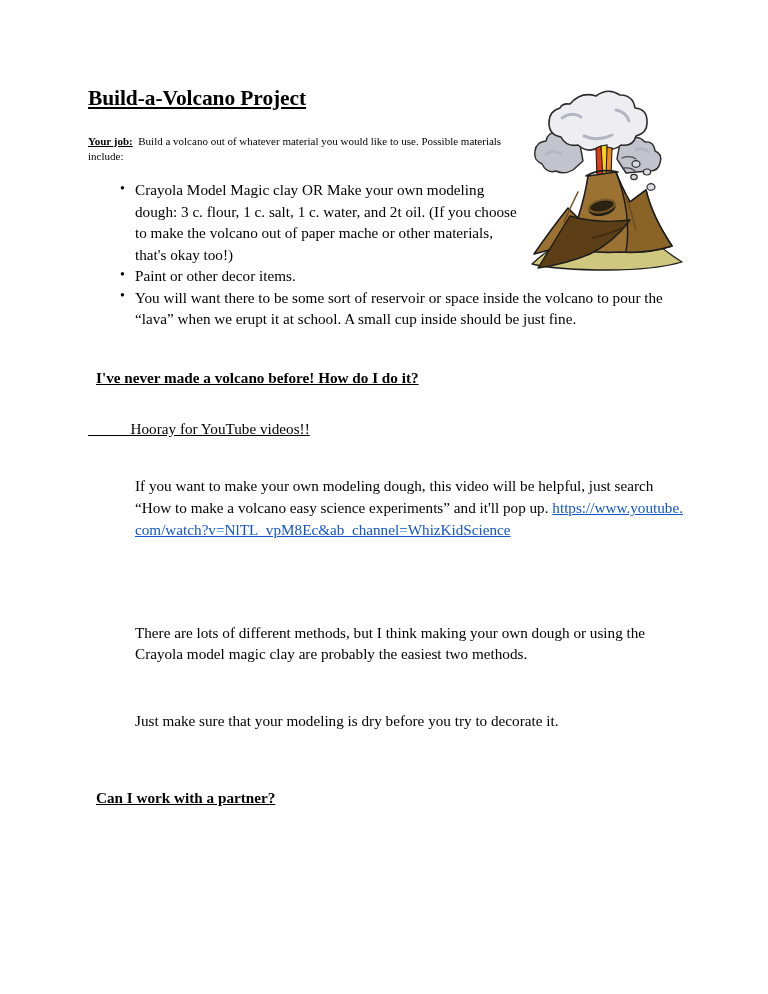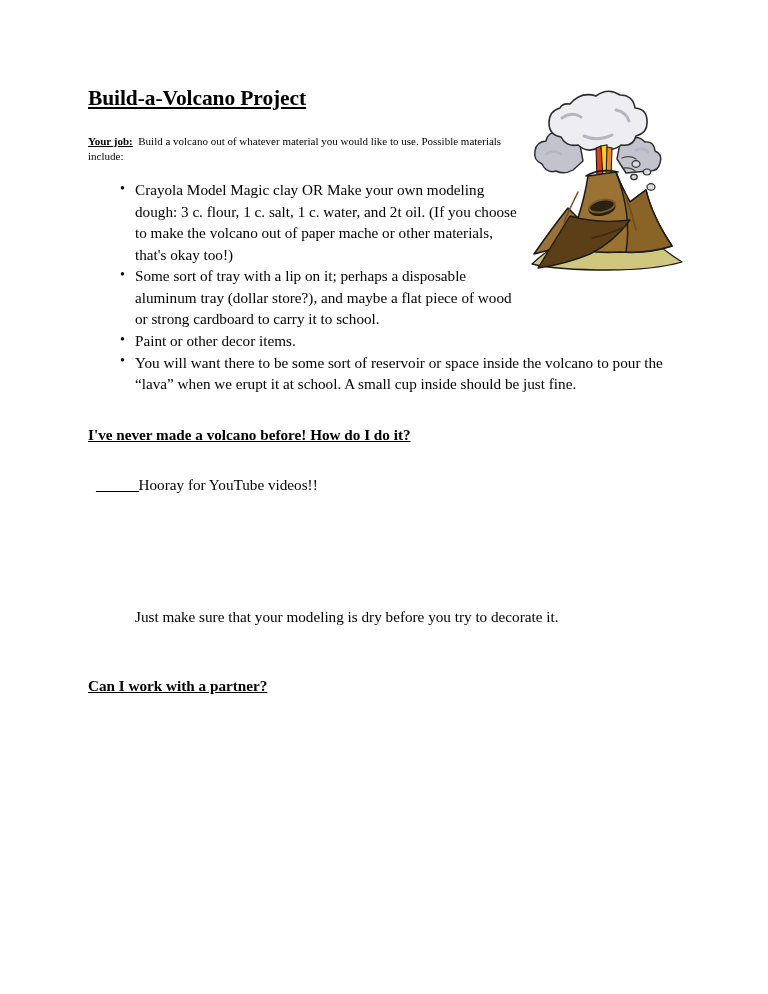--- a/index.html
+++ b/index.html
@@ -72,28 +72,29 @@
     top: -0.5px;
     font-size: 14px;
   }
   li.narrow { width: 390px; }
 
   .section-head {
     font-size: 15.2px;
     font-weight: bold;
     text-decoration: underline;
     line-height: 1.42;
+    margin: 8px;
+    white-space: nowrap;
+  }
+
+  .hooray {
+    font-size: 15.2px;
+    line-height: 1.42;
     margin: 0;
-    white-space: nowrap;
-  }
-
-  .hooray {
-    font-size: 15.2px;
-    line-height: 1.42;
-    margin: 8px;
+    text-decoration: underline;
   }
   .blank-line {
     text-decoration: underline;
     letter-spacing: -0.5px;
   }
 
   .indented {
     margin-left: 47px;
     font-size: 15.2px;
     line-height: 1.42;
@@ -127,44 +128,46 @@
 <div class="page">
 
   <div class="content">
 
     <h1 class="doc-title">Build-a-Volcano Project</h1>
 
     <p class="intro"><span class="lbl">Your job:</span>&nbsp; <span>Build a volcano out of whatever material you would like to use. Possible materials include:</span></p>
 
     <ul class="materials">
       <li class="narrow">Crayola Model Magic clay OR Make your own modeling dough: 3 c. flour, 1 c. salt, 1 c. water, and 2t oil. (If you choose to make the volcano out of paper mache or other materials, that's okay too!)</li>
-      <li class="narrow">Some sort of tray with a lip on it; perhaps a disposable aluminum tray (dollar store?), and maybe a flat piece of wood or strong cardboard to carry it to school.</li>
       <li>Paint or other decor items.</li>
       <li>You will want there to be some sort of reservoir or space inside the volcano to pour the “lava” when we erupt it at school.  A small cup inside should be just fine.</li>
     </ul>
 
     <div class="spacer-lg"></div>
 
     <h2 class="section-head">I've never made a volcano before!  How do I do it?</h2>
 
     <div class="spacer-md"></div>
 
     <p class="hooray"><span class="blank-line">______</span><span>Hooray for YouTube videos!!</span></p>
 
     <div class="spacer-md"></div>
 
+    <p class="indented"><span>If you want to make your own modeling dough, this video will be helpful, just search “How to make a volcano easy science experiments” and it'll pop up.</span>
+      <span class="link">https://www.youtube.com/watch?v=NlTL_vpM8Ec&amp;ab_channel=WhizKidScience</span></p>
 
     <div class="spacer-sm"></div>
 
 
     <div class="spacer-sm"></div>
 
 
     <div class="spacer-md"></div>
 
+    <p class="indented">There are lots of different methods, but I think making your own dough or using the Crayola model magic clay are probably the easiest two methods.</p>
 
     <div class="spacer-sm"></div>
 
     <p class="indented">Just make sure that your modeling is dry before you try to decorate it.</p>
 
     <div class="spacer-xl"></div>
 
     <h2 class="section-head">Can I work with a partner?</h2>
 
   </div>

